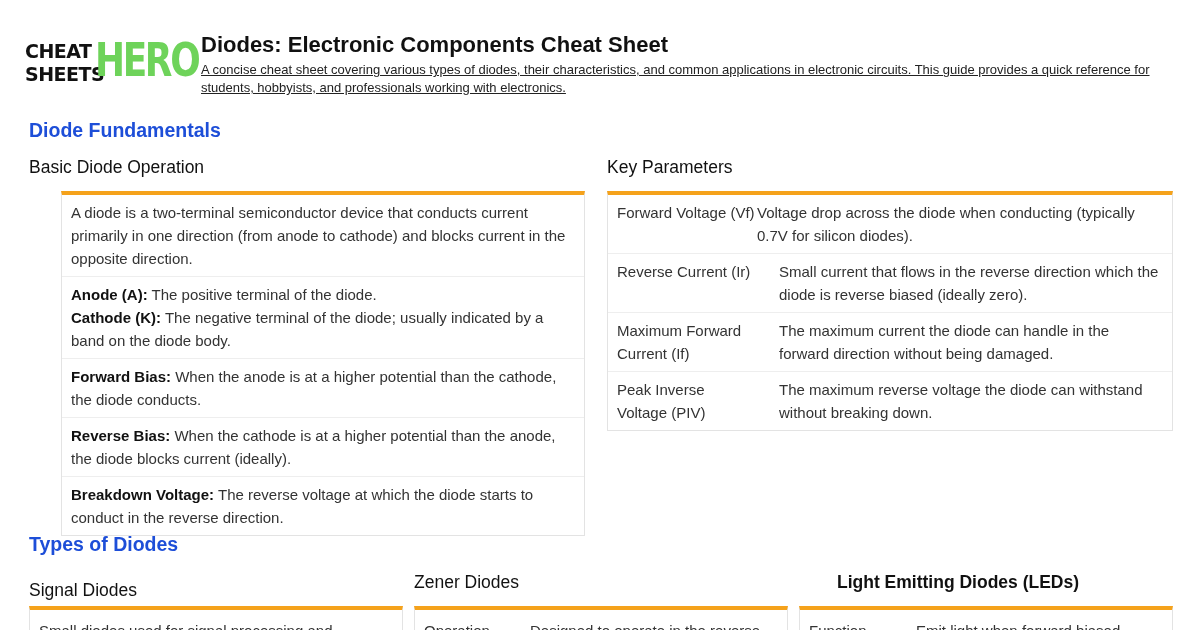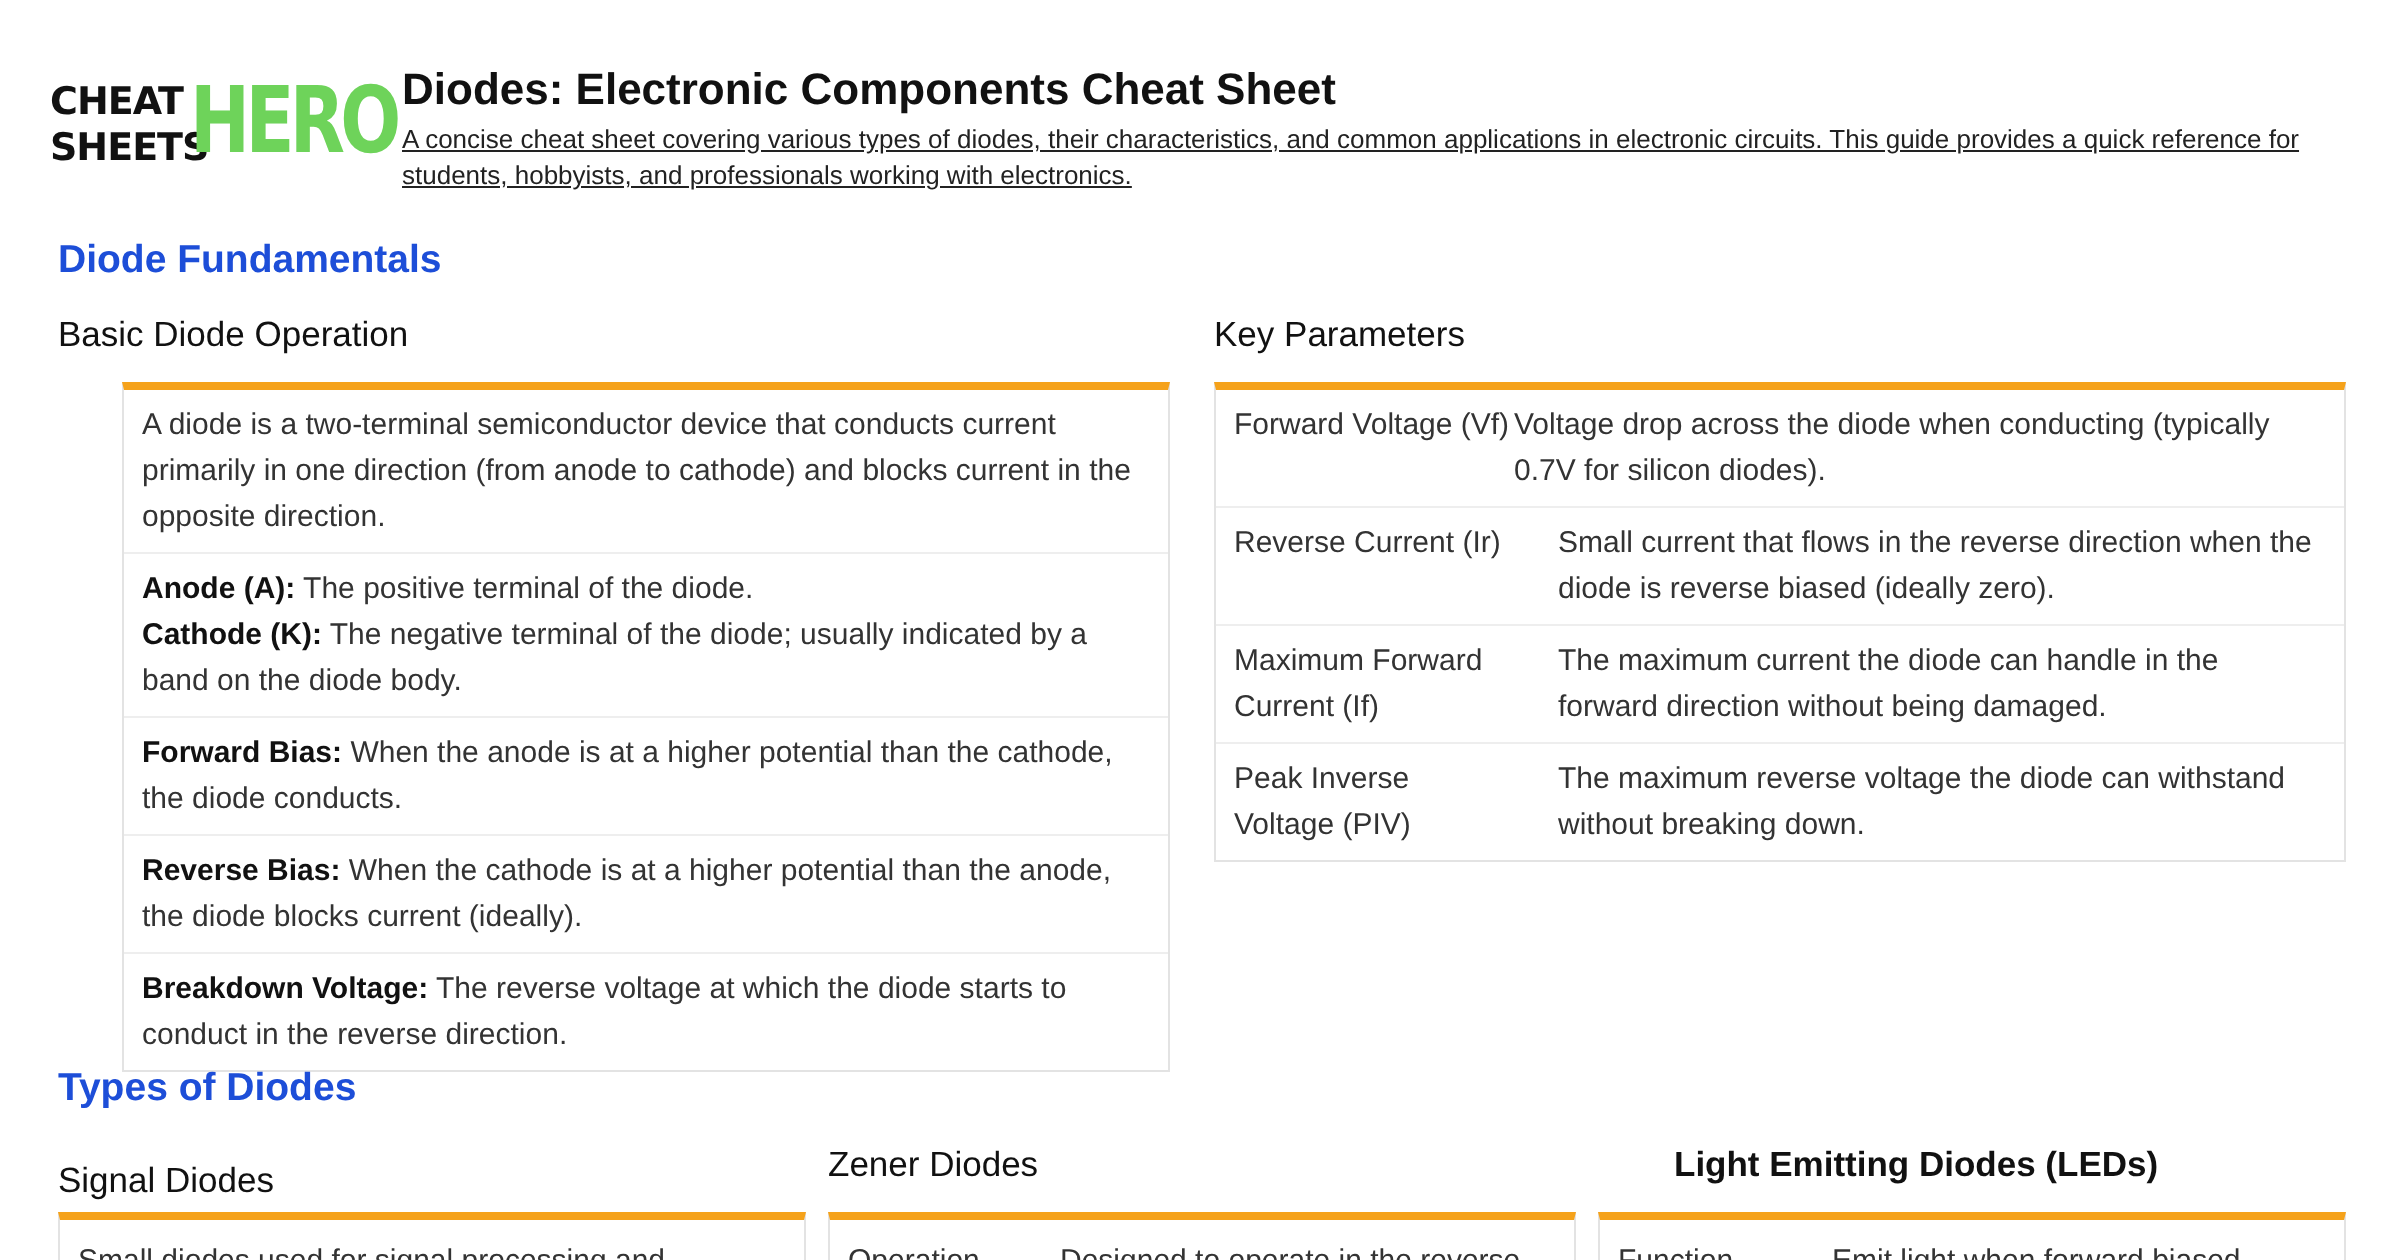--- a/index.html
+++ b/index.html
@@ -117,21 +117,21 @@
   </div>
 
   <div class="card-title" style="left:607px; top:157px;">Key Parameters</div>
   <div class="card" style="left:607px; top:191px; width:566px;">
     <div class="kv-row">
       <div class="kv-key" style="width:140px; ">Forward Voltage (Vf)</div>
       <div class="kv-val">Voltage drop across the diode when conducting (typically 0.7V for silicon diodes).</div>
     </div>
     <div class="kv-row">
       <div class="kv-key">Reverse Current (Ir)</div>
-      <div class="kv-val">Small current that flows in the reverse direction when the diode is reverse biased (ideally zero).</div>
+      <div class="kv-val">Small current that flows in the reverse direction which the diode is reverse biased (ideally zero).</div>
     </div>
     <div class="kv-row">
       <div class="kv-key" style="width:140px; margin-right:22px;">Maximum Forward Current (If)</div>
       <div class="kv-val">The maximum current the diode can handle in the forward direction without being damaged.</div>
     </div>
     <div class="kv-row">
       <div class="kv-key" style="width:140px; margin-right:22px;">Peak Inverse Voltage (PIV)</div>
       <div class="kv-val">The maximum reverse voltage the diode can withstand without breaking down.</div>
     </div>
   </div>

